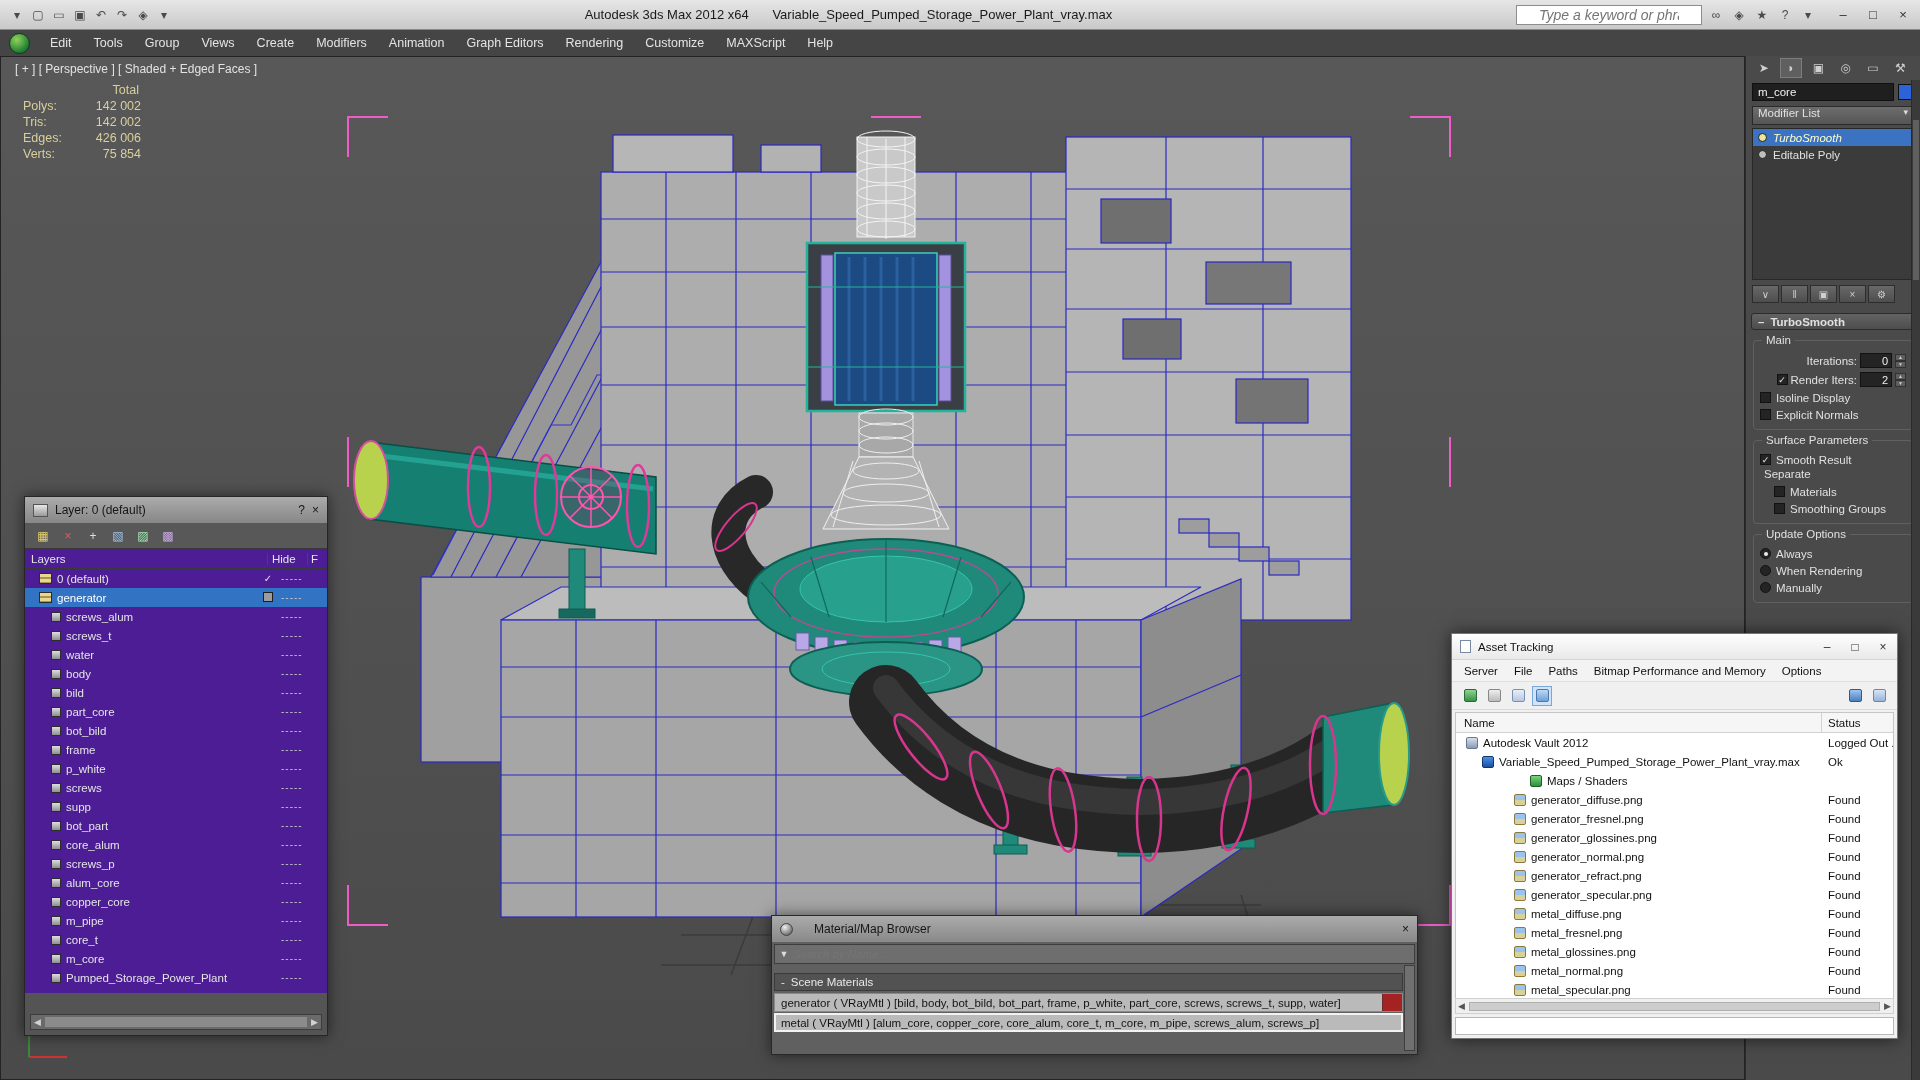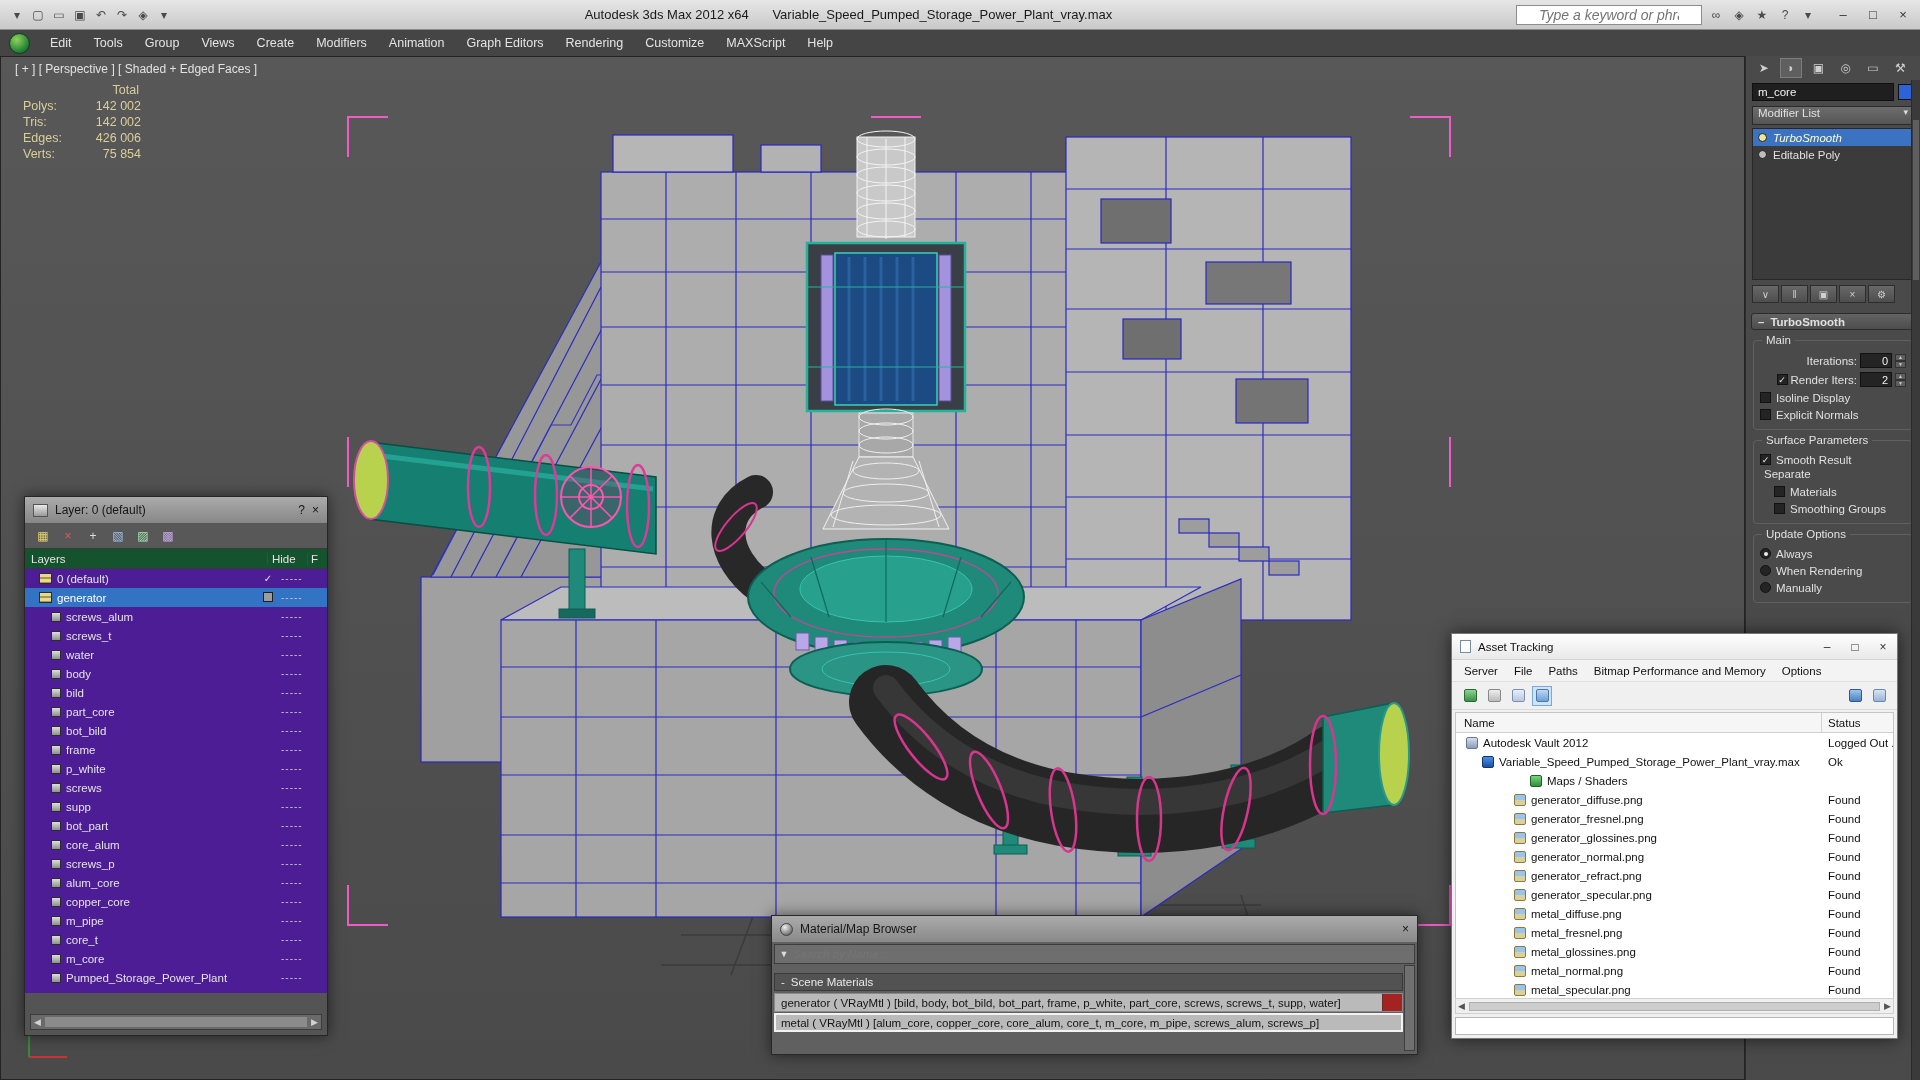--- a/index.html
+++ b/index.html
@@ -89,21 +89,21 @@
   
   .layer-panel { position:absolute; left:24px; top:496px; width:304px; height:540px; background:#545454;
     border:1px solid #262626; box-shadow:0 0 14px rgba(0,0,0,.55); color:#e4e4e4; font-size:11.5px; z-index:3; }
   .lp-title { height:26px; background:linear-gradient(#ababab,#878787); display:flex; align-items:center;
     gap:7px; padding:0 8px; color:#161616; font-size:12px; }
   .lp-title .grow { flex:1; }
   .lp-tbicon { width:15px; height:13px; background:linear-gradient(#e8e8e8,#9a9a9a); border:1px solid #555; }
   .lp-toolbar { height:26px; display:flex; align-items:center; gap:7px; padding:0 9px; background:#585858;
     border-bottom:1px solid #3a3a3a; }
   .lp-tool { width:18px; height:16px; display:flex; align-items:center; justify-content:center; font-size:12px; }
-  .lp-header { height:20px; display:flex; align-items:center; background:#14532d; border-bottom:1px solid #393939;
+  .lp-header { height:20px; display:flex; align-items:center; background:#4c1d95; border-bottom:1px solid #393939;
     padding:0 6px; }
   .lp-header .col-layers { flex:1; }
   .lp-header .col-hide { width:40px; border-left:1px solid #474747; padding-left:4px; }
   .lp-header .col-f { width:14px; border-left:1px solid #474747; padding-left:3px; }
   .lp-list { height:424px; background:#4c1d95; overflow:hidden; }
   .lp-row { height:19px; display:flex; align-items:center; gap:5px; padding:0 6px 0 14px; }
   .lp-row.child { padding-left:26px; }
   .lp-row.selected { background:#3373c4; color:#ffffff; }
   .lp-row .grow { flex:1; overflow:hidden; white-space:nowrap; }
   .lp-row .slot { width:16px; text-align:center; font-size:10px; }
@@ -115,21 +115,21 @@
   .slot-box { display:inline-block; width:10px; height:10px; border:1px solid #1d1d1d;
     background:#9d9d9d; }
   .lp-hscroll { position:absolute; bottom:5px; left:5px; right:5px; height:16px; background:#6a6a6a;
     border:1px solid #3c3c3c; display:flex; align-items:center; justify-content:space-between;
     color:#d2d2d2; font-size:9px; padding:0 3px; }
   .lp-hscroll .thumb { flex:1; margin:2px 4px; height:10px; background:#8b8b8b; }
   
   .mat-browser { position:absolute; left:771px; top:915px; width:647px; height:140px; background:#606060;
     border:1px solid #282828; box-shadow:0 0 14px rgba(0,0,0,.55); z-index:4; font-size:11.5px; }
   .mb-title { height:26px; background:linear-gradient(#ababab,#898989); color:#161616; display:flex;
-    align-items:center; gap:7px; padding:0 8px; font-size:12px; }
+    align-items:center; gap:21px; padding:0 8px; font-size:12px; }
   .mb-ball { width:13px; height:13px; border-radius:50%;
     background:radial-gradient(circle at 35% 30%, #f0f0f0, #707070 75%); border:1px solid #444; }
   .mb-title .grow { flex:1; }
   .mb-search { height:20px; margin:2px 2px 0; background:#6e6e6e; border:1px solid #3d3d3d;
     display:flex; align-items:center; }
   .mb-search .arrow { width:18px; text-align:center; color:#ddd; font-size:9px; }
   .mb-search input { flex:1; background:transparent; border:none; outline:none; color:#dedede;
     font-style:italic; font-size:11.5px; font-family:"Liberation Sans", sans-serif; }
   .mb-section { height:18px; margin:9px 14px 2px 2px; background:#525252; border:1px solid #3a3a3a;
     color:#e8e8e8; display:flex; align-items:center; gap:6px; padding:0 6px; }

